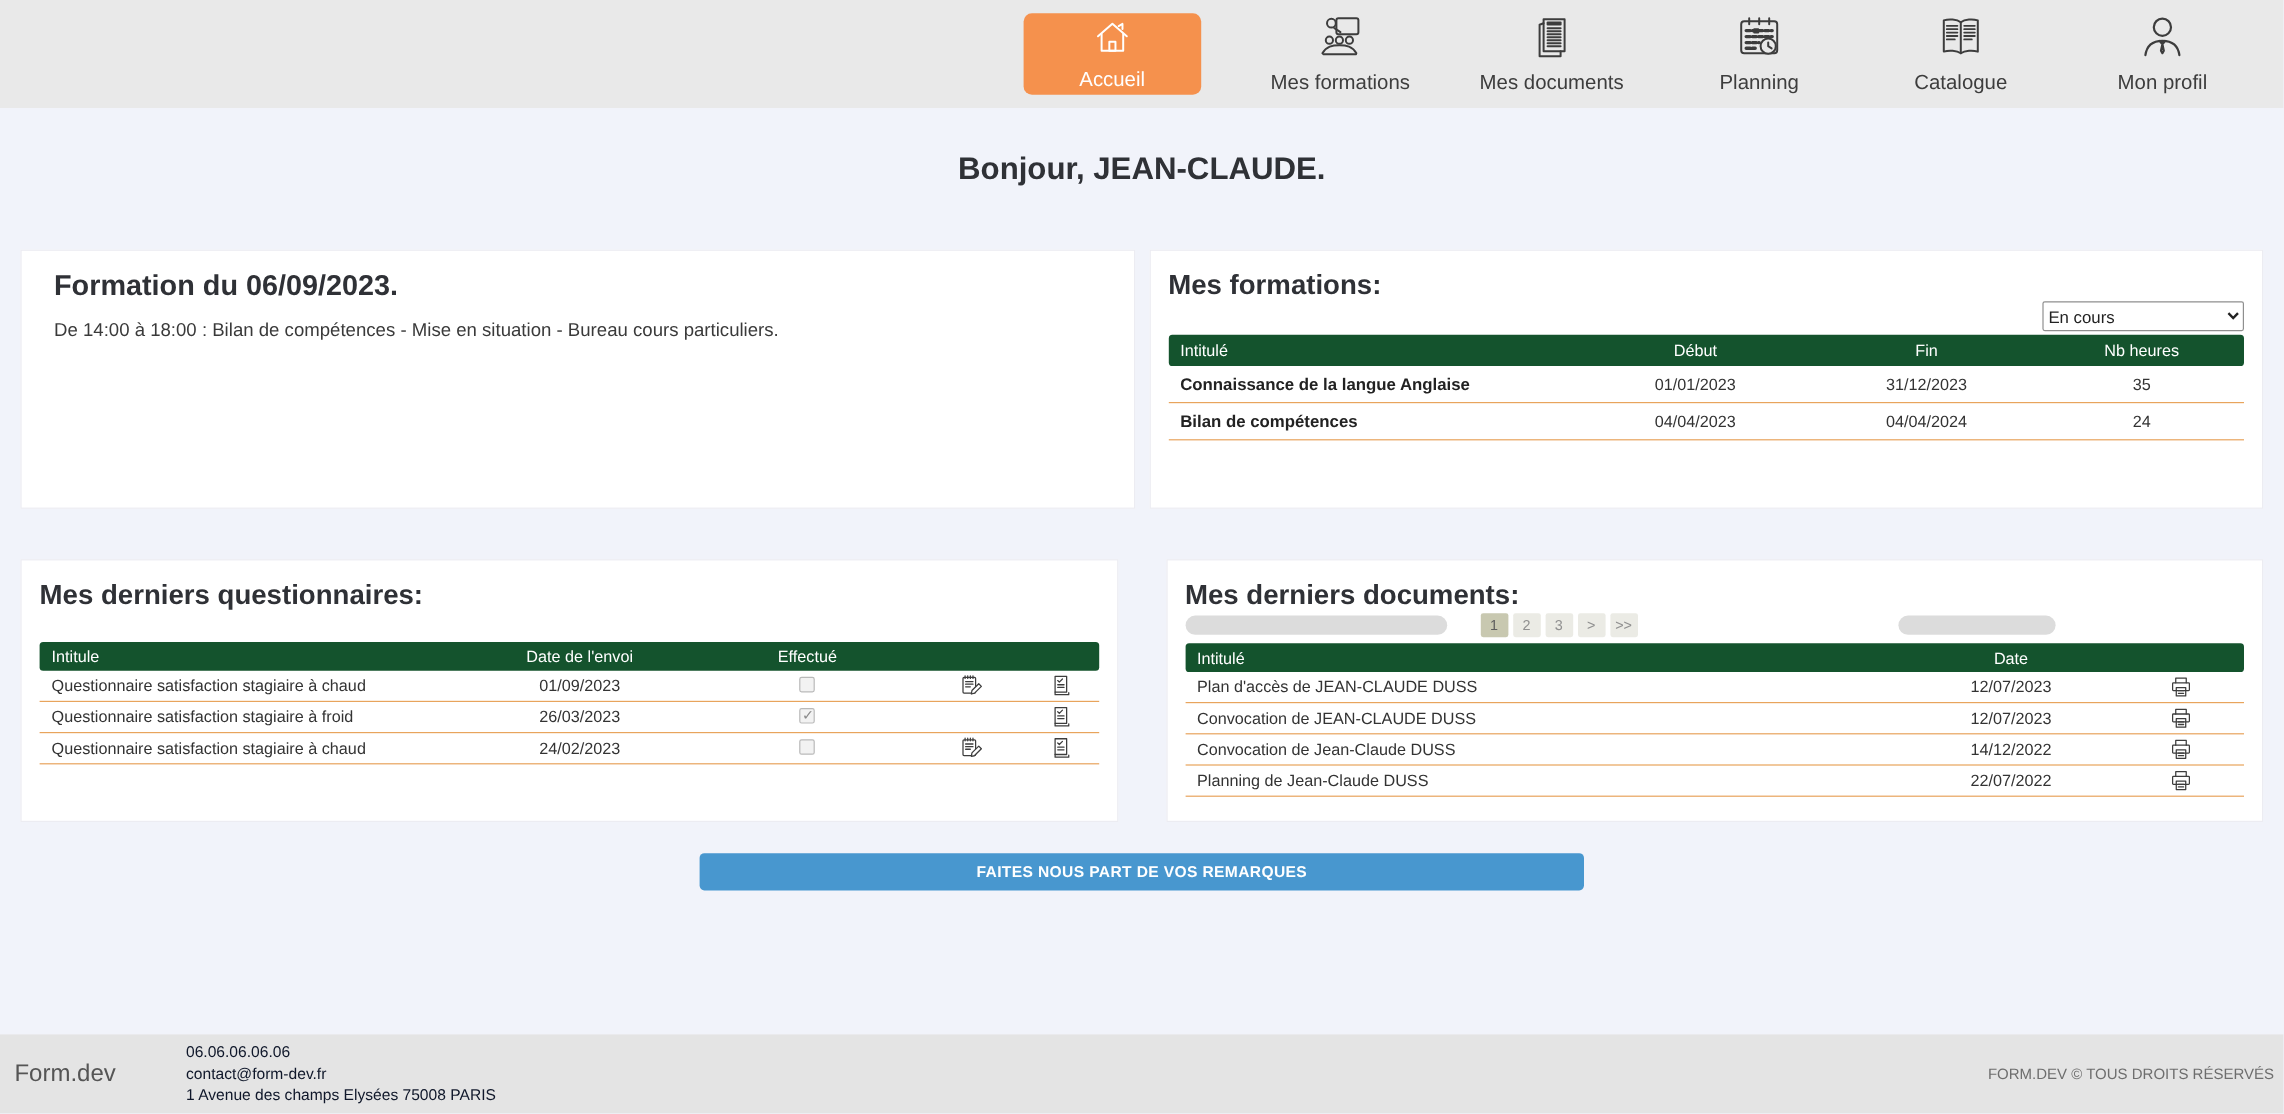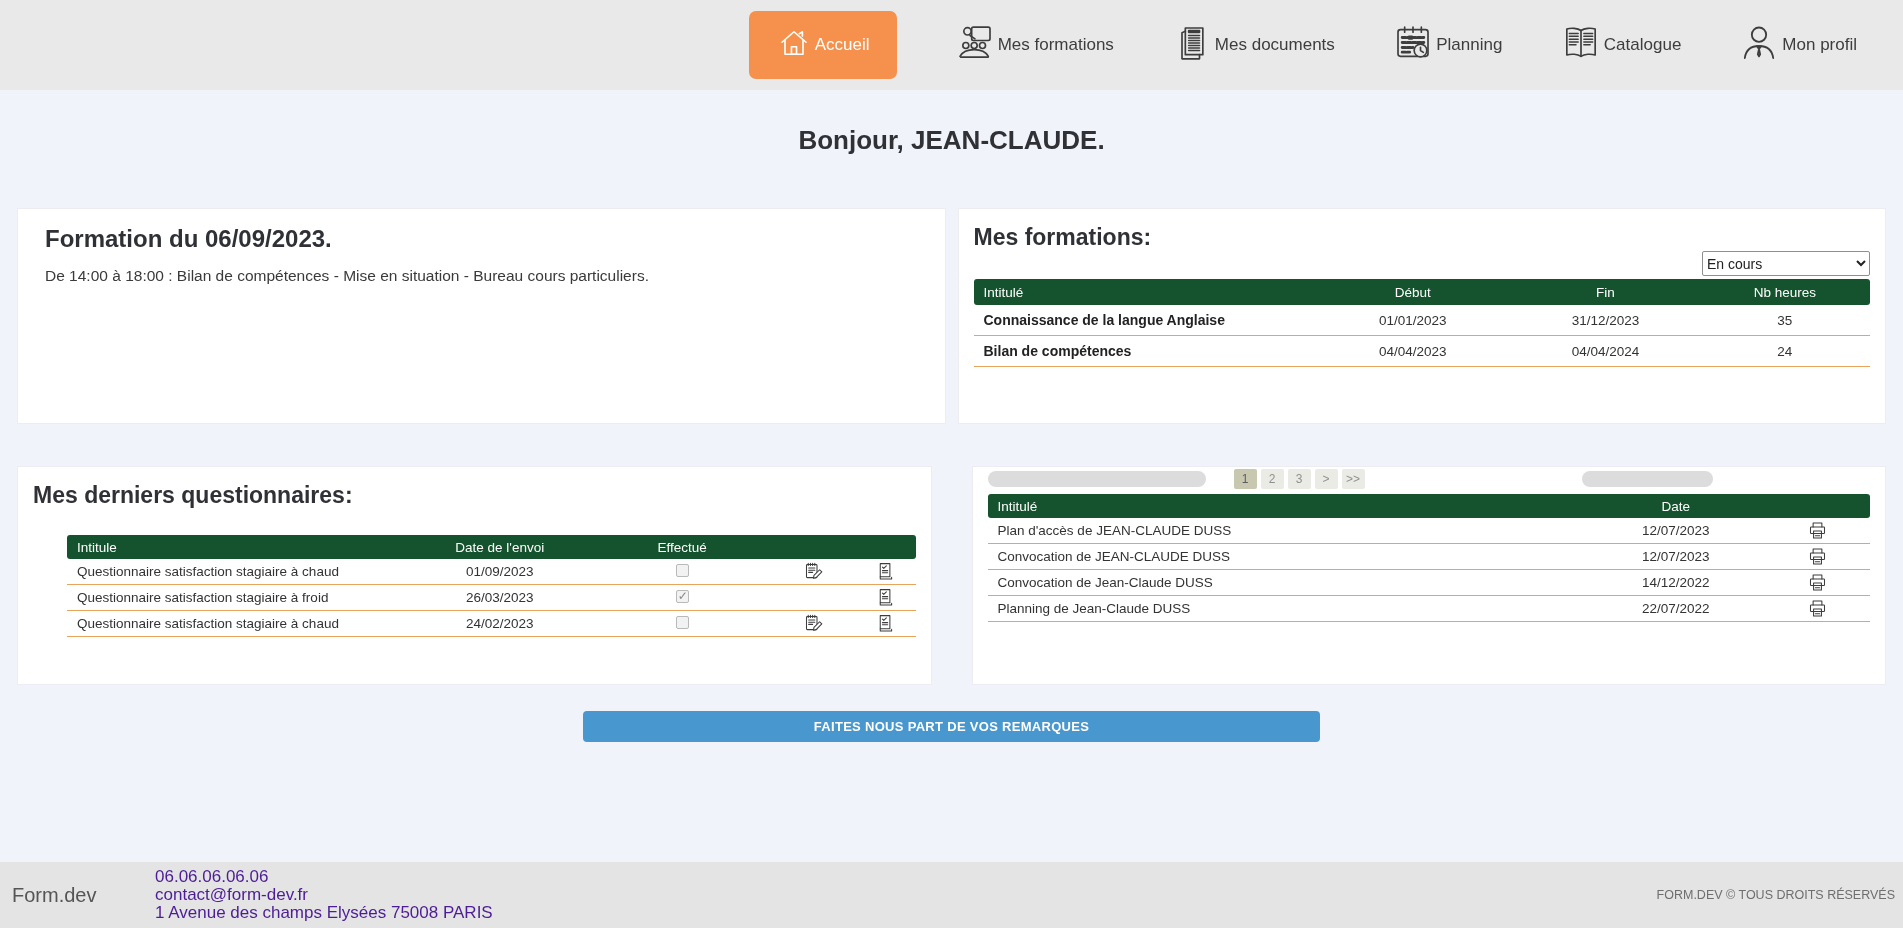--- a/index.html
+++ b/index.html
@@ -10,21 +10,21 @@
     color:#333;
     display:flex; flex-direction:column;
   }
   
   .nav {
     height:90px; background:#e9e9e9; flex:0 0 auto;
     display:flex; align-items:center; justify-content:flex-end;
     gap:58px; padding-right:46px;
   }
   .nav-item {
-    display:flex; flex-direction:row; align-items:center; justify-content:center;
+    display:flex; flex-direction:column; align-items:center; justify-content:center;
     gap:3px; color:#3d3d3d; font-size:17px; cursor:pointer; min-width:110px;
   }
   .nav-item svg { width:40px; height:40px; }
   .nav-item.active {
     background:#f5914d; border-radius:7px; color:#fff;
     width:148px; height:68px; min-width:148px;
   }
   .nav-item.active svg { width:36px; height:36px; }
   
   .greeting {
@@ -61,21 +61,21 @@
   .c-left { padding-left:10px; text-align:left; }
   .c-mid { text-align:center; }
   .tbl-formations { margin-top:28px; }
   .tbl-formations .tbl-head,
   .tbl-formations .tbl-row { grid-template-columns:38% 22% 21% 19%; }
   .tbl-formations .tbl-head { height:26px; }
   .tbl-formations .tbl-row { height:31px; }
   .tbl-formations .tbl-row .c-left { font-weight:bold; color:#222; font-size:14px; }
   .tbl-quest { margin-top:26px; }
   .tbl-quest .tbl-head,
-  .tbl-quest .tbl-row { grid-template-columns:40% 22% 21% 10% 7%;margin-left:34px; }
+  .tbl-quest .tbl-row { grid-template-columns:40% 22% 21% 10% 7%; }
   .tbl-docs .tbl-head,
   .tbl-docs .tbl-row { grid-template-columns:68% 20% 12%; }
   .tbl-quest .tbl-head, .tbl-docs .tbl-head { height:24px; }
   .tbl-quest .tbl-row, .tbl-docs .tbl-row { height:26px; }
   .tbl-docs { margin-top:5px; }
   .icon-cell { display:flex; justify-content:center; align-items:center; cursor:pointer; }
   .icon-cell svg { width:21px; height:21px; }
   
   .cb {
     width:13px; height:13px; border:1px solid #b9b9b9; background:#f2f2f2;
@@ -104,21 +104,21 @@
     background:#4897cf; border:none; border-radius:4px; cursor:pointer;
     color:#fff; font-size:13px; font-weight:bold; letter-spacing:.3px;
     font-family:"Liberation Sans", sans-serif;
   }
   
   .footer {
     margin-top:auto; height:66px; background:#e4e4e4; flex:0 0 auto;
     display:flex; align-items:center; font-size:13px; color:#555;
   }
   .footer-brand { font-size:20px; color:#555; padding-left:12px; width:155px; }
-  .footer-contact { line-height:18px; font-size:17px; color:#4c1d95; }
+  .footer-contact { line-height:18px; font-size:13px; color:#0f172a; }
   .footer-copy { margin-left:auto; padding-right:8px; font-size:12.5px; color:#6e6e6e; }
 </style>
 </head>
 <body>
 
 <nav class="nav">
   <div class="nav-item active">
     <span>
       <svg viewBox="0 0 24 24" fill="none" stroke="#fff" stroke-width="1.1" stroke-linecap="round" stroke-linejoin="round">
         <path d="M4 11.5 L12 4.5 L20 11.5"></path>
@@ -299,20 +299,21 @@
               <path d="M8.5 7 L10 8.5 L13 5.5"></path>
             <path d="M8.5 11 H14.5 M8.5 13.5 H14.5"></path>
               <path d="M6 18 V20.5 H19 V18.5"></path>
           </svg>
         </span>
       </div>
     </div>
   </section>
 
   <section class="panel p-docs">
+    <h2 class="panel-title">Mes derniers documents:</h2>
     <div class="pagination">
       <div class="pg-bar left"></div>
       <div class="pg-btn active">1</div>
       <div class="pg-btn">2</div>
       <div class="pg-btn">3</div>
       <div class="pg-btn">&gt;</div>
       <div class="pg-btn">&gt;&gt;</div>
       <div class="pg-bar right"></div>
     </div>
     <div class="tbl tbl-docs">

